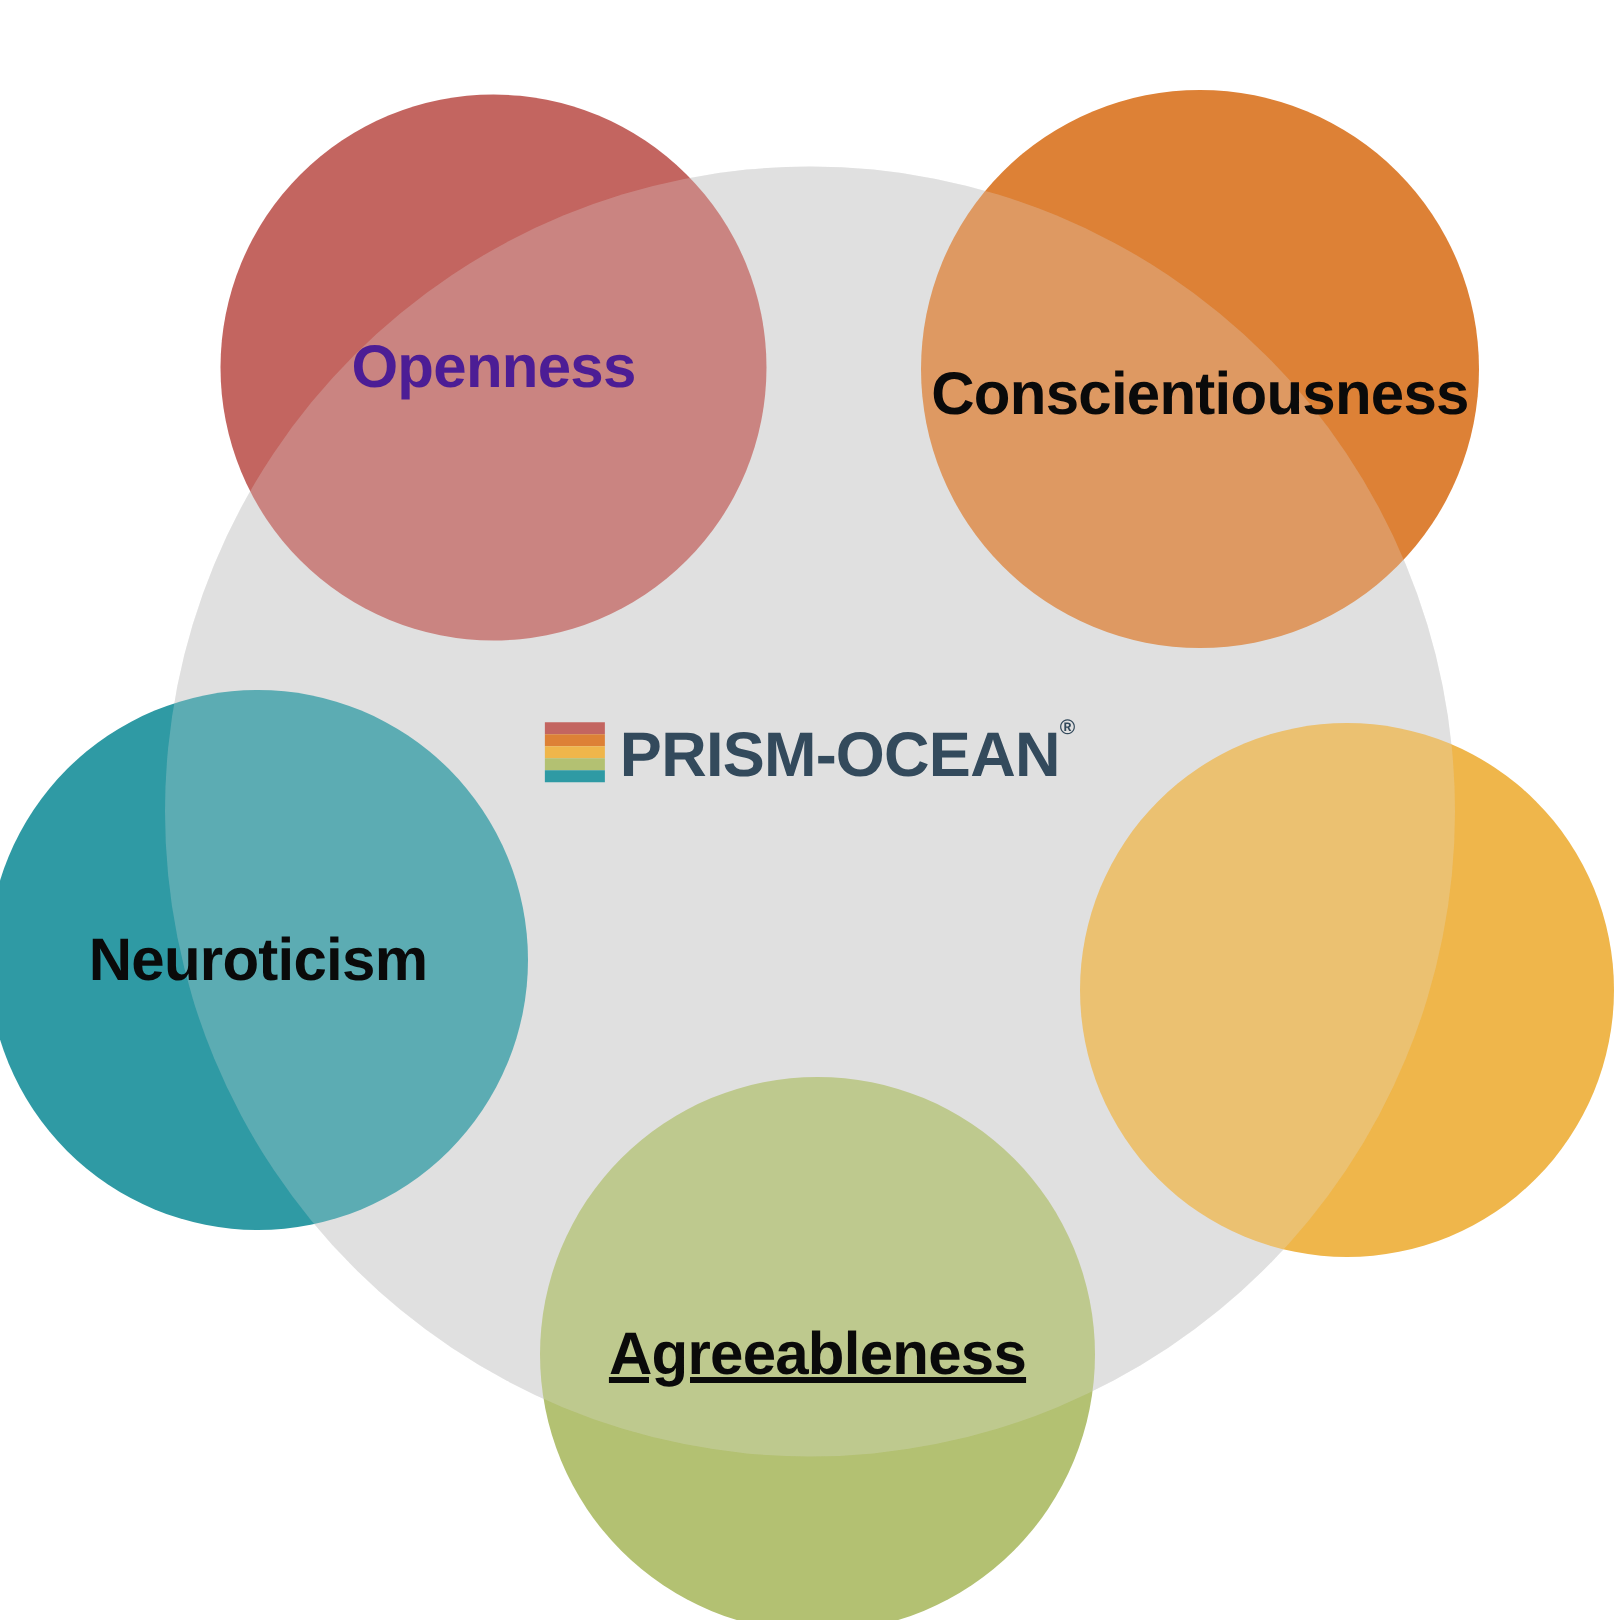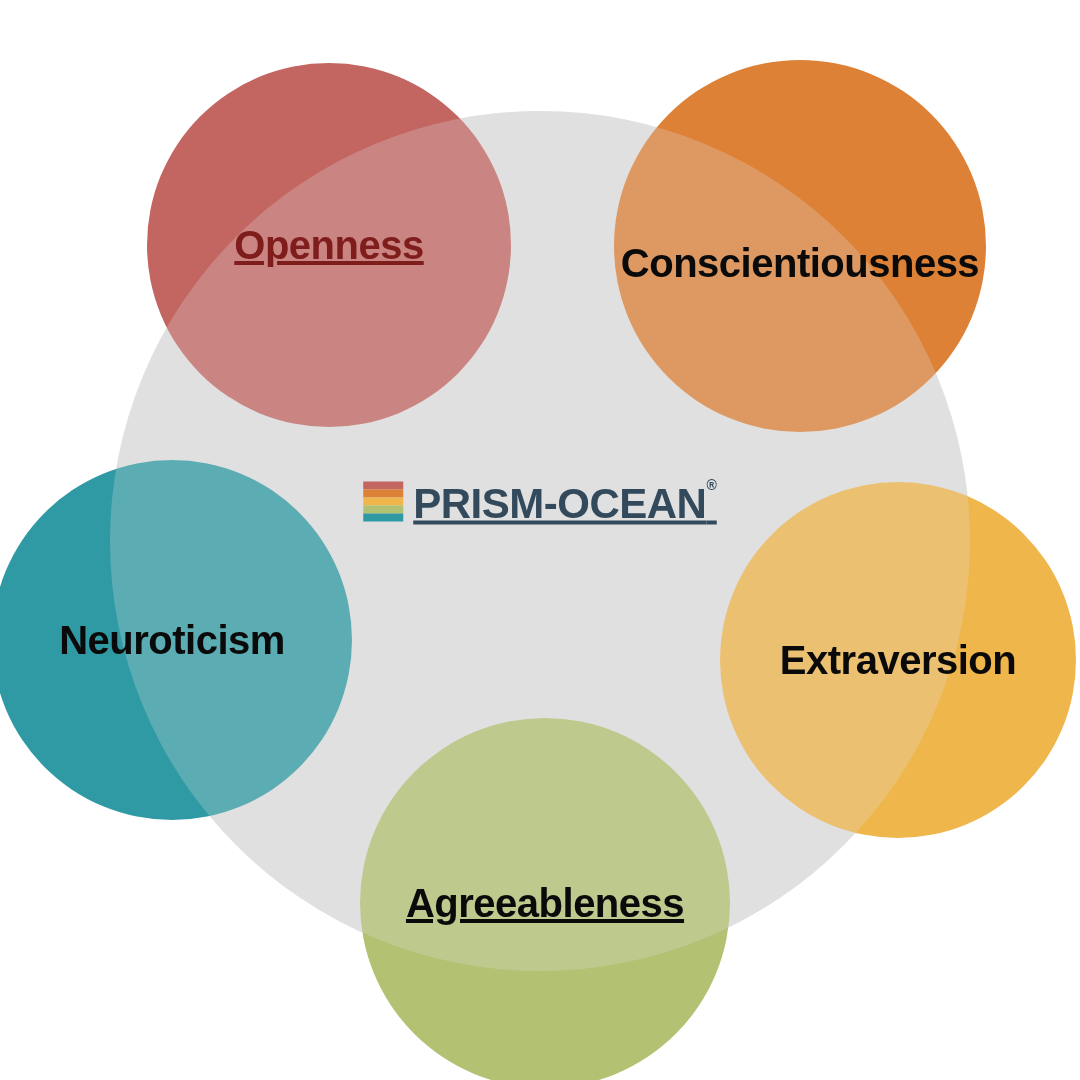--- a/index.html
+++ b/index.html
@@ -28,21 +28,21 @@
     font-size:40px;font-weight:700;letter-spacing:-0.5px;white-space:nowrap;
   }
   
   .logo{
     position:absolute;left:540px;top:501px;transform:translate(-50%,-50%);
     display:flex;align-items:center;gap:10px;z-index:5;
   }
   .logo-icon{width:40px;height:40px;display:flex;flex-direction:column;flex:none;}
   .logo-icon .stripe{flex:1 1 auto;}
   .logo-text{
-    font-size:42px;font-weight:700;letter-spacing:-0.5px;white-space:nowrap;line-height:1;text-decoration:underline;
+    font-size:42px;font-weight:700;letter-spacing:-0.5px;white-space:nowrap;line-height:1;
   }
   .reg-mark{
     font-size:14px;font-weight:700;vertical-align:28px;letter-spacing:0;
   }
 </style>
 </head>
 <body>
 
 <div class="stage">
 
@@ -50,27 +50,24 @@
 
   <div class="circle trait geo-openness" style="background-color: rgb(195, 101, 96);"></div>
   <div class="circle trait geo-conscientiousness" style="background-color: rgb(221, 129, 54);"></div>
   <div class="circle trait geo-extraversion" style="background-color: rgb(239, 182, 75);"></div>
   <div class="circle trait geo-agreeableness" style="background-color: rgb(179, 193, 114);"></div>
   <div class="circle trait geo-neuroticism" style="background-color: rgb(47, 154, 164);"></div>
 
   <div class="circle geo-center overlay-gray"></div>
 
   <div class="labelbox geo-openness">
-    <span class="trait-label" style="color: #7f1d1d; text-decoration: underline;">Openness</span>
+    <span class="trait-label" style="color: #4c1d95;">Openness</span>
   </div>
   <div class="labelbox geo-conscientiousness">
     <span class="trait-label" style="color: rgb(10, 10, 10); margin-top: 35px;">Conscientiousness</span>
-  </div>
-  <div class="labelbox geo-extraversion">
-    <span class="trait-label" style="color: rgb(10, 10, 10);">Extraversion</span>
   </div>
   <div class="labelbox geo-agreeableness">
     <span class="trait-label" style="color: rgb(10, 10, 10); text-decoration: underline;">Agreeableness</span>
   </div>
   <div class="labelbox geo-neuroticism">
     <span class="trait-label" style="color: rgb(10, 10, 10);">Neuroticism</span>
   </div>
 
   <div class="logo">
     <div class="logo-icon">

